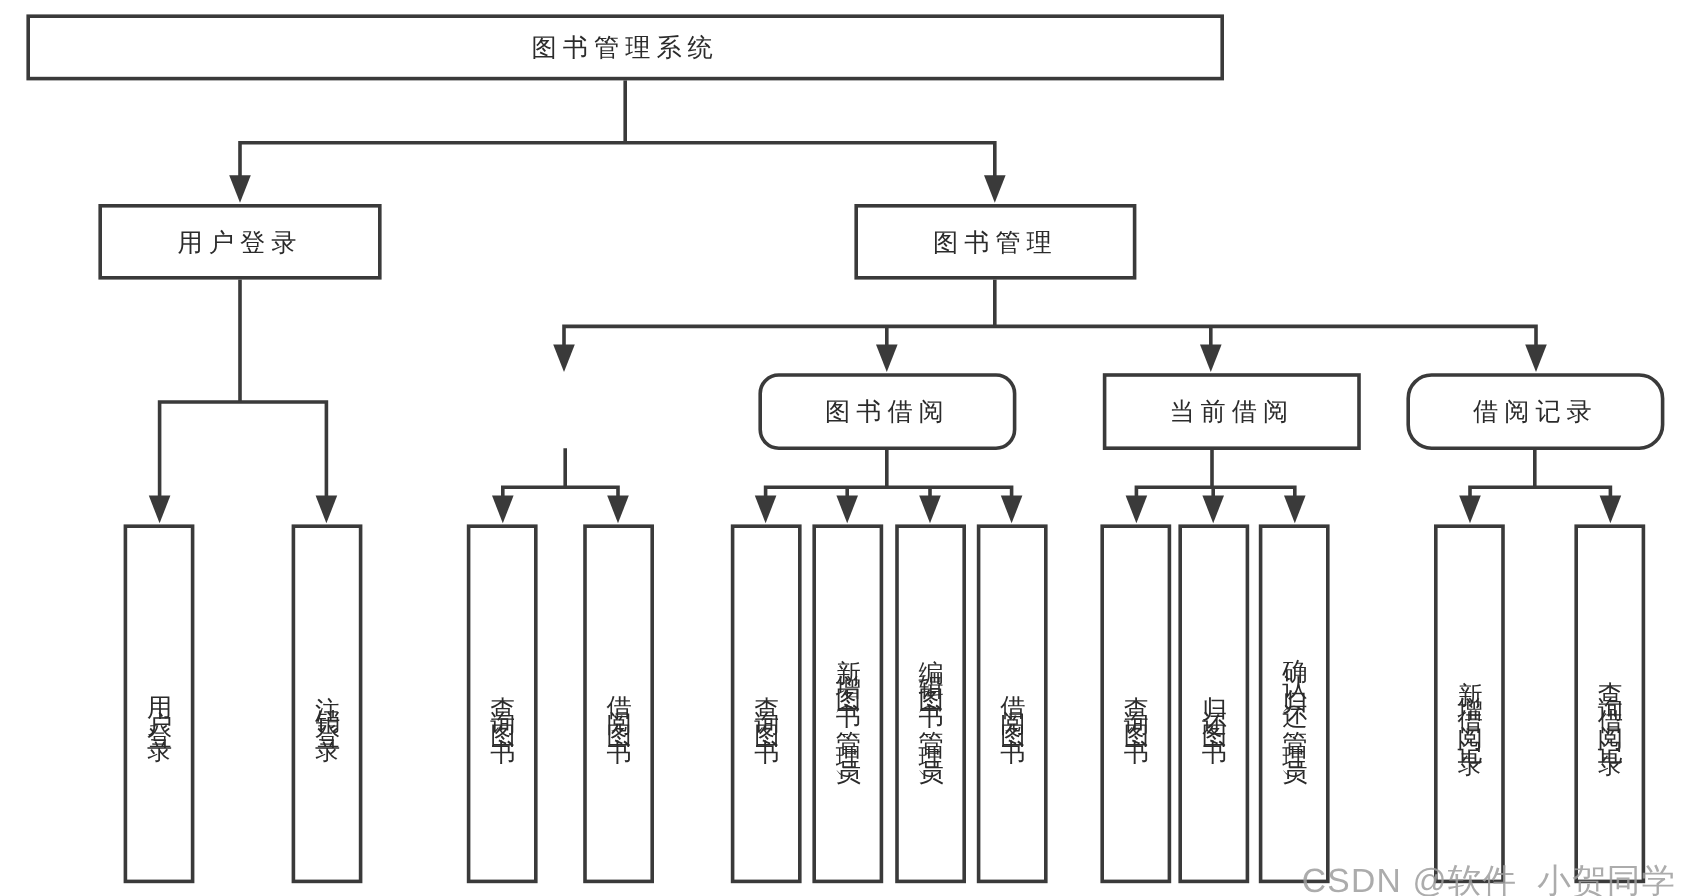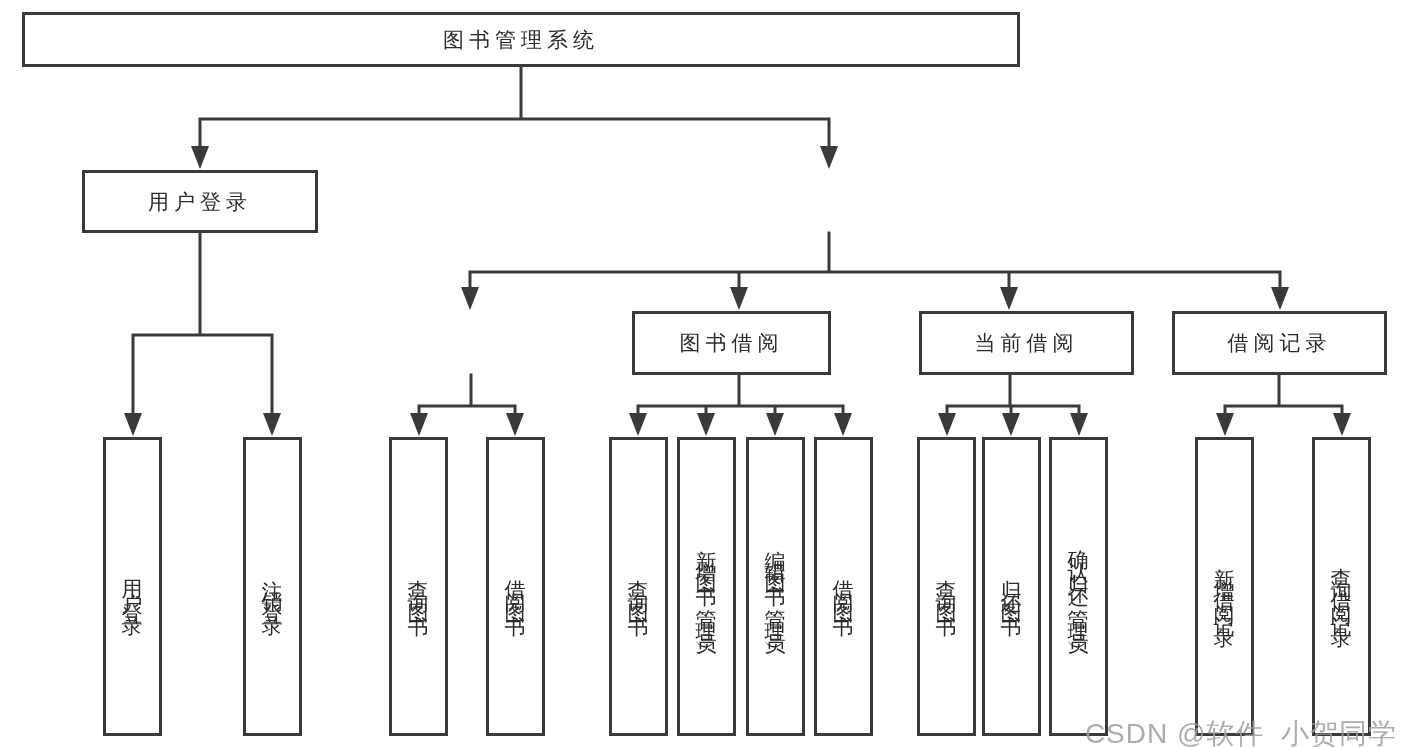--- a/index.html
+++ b/index.html
@@ -52,24 +52,25 @@
       <polygon points="1002,413 1020,413 1011,436"></polygon>
       <polygon points="1070,413 1088,413 1079,436"></polygon>
       <polygon points="1216,413 1234,413 1225,436"></polygon>
       <polygon points="1333,413 1351,413 1342,436"></polygon>
     </g>
   </svg>
 
   <div class="hnode" style="left:22px;top:12px;width:998px;height:55px;">图书管理系统</div>
 
   <div class="hnode" style="left:82px;top:170px;width:236px;height:63px;">用户登录</div>
+  <div class="hnode" style="left:712px;top:170px;width:235px;height:63px;">图书管理</div>
 
-  <div class="hnode" style="left:632px;top:311px;width:199px;height:64px;">图书借阅</div>
+  <div class="hnode" style="left:632px;top:311px;width:215px;height:64px;border-radius:17px;">图书借阅</div>
   <div class="hnode" style="left:919px;top:311px;width:215px;height:64px;">当前借阅</div>
-  <div class="hnode" style="left:1172px;top:311px;width:215px;height:64px;">借阅记录</div>
+  <div class="hnode" style="left:1172px;top:311px;width:215px;height:64px;border-radius:21px;">借阅记录</div>
 
   <div class="vnode" style="left:103px;">
     <span class="vtext">用户登录</span>
   </div>
   <div class="vnode" style="left:243px;">
     <span class="vtext">注销登录</span>
   </div>
   <div class="vnode" style="left:389px;">
     <span class="vtext">查询图书</span>
   </div>

